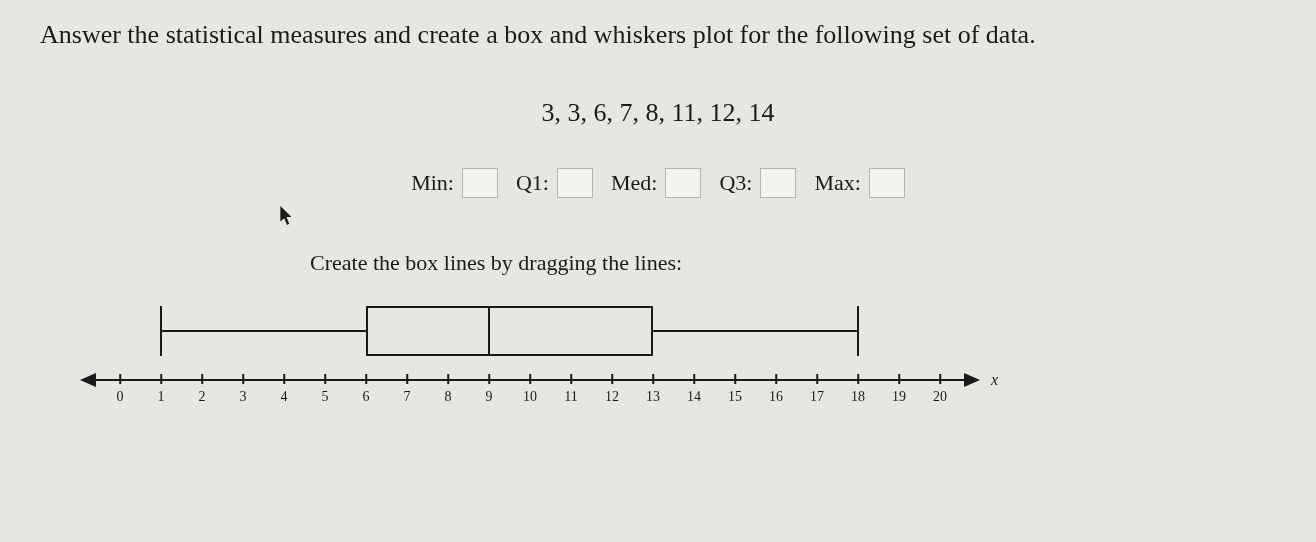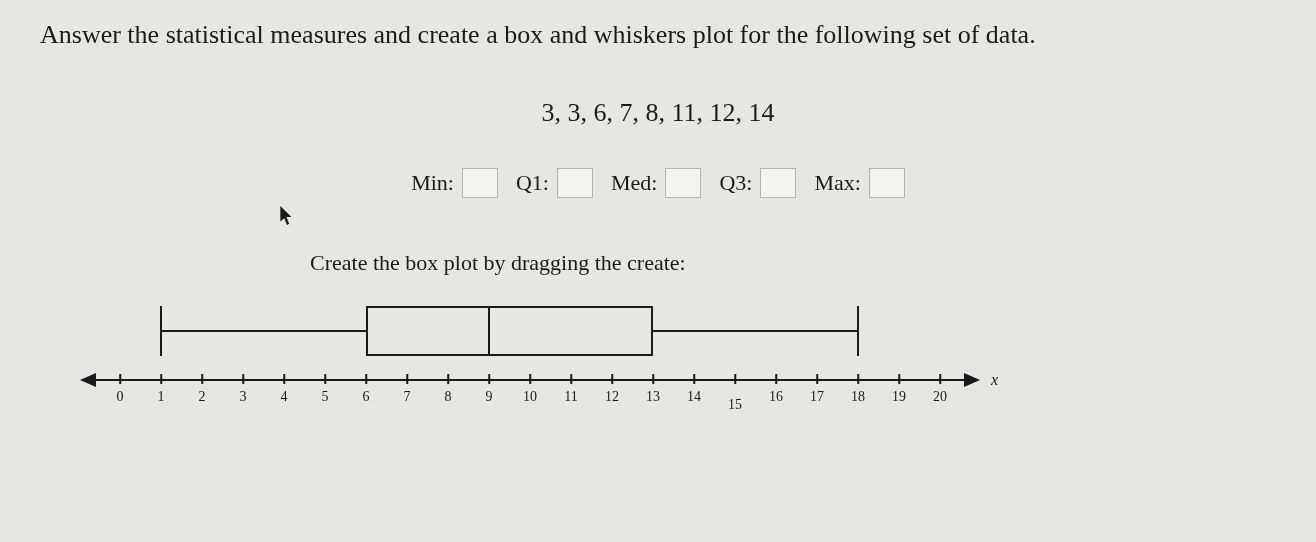--- a/index.html
+++ b/index.html
@@ -175,21 +175,21 @@
     <span class="input-box"></span>
   </div>
 </div>
 
 <div class="cursor">
   <svg viewBox="0 0 12 18">
       <path d="M0,0 L0,14 L3.5,11 L6,17 L8,16 L5.5,10 L10,10 Z" fill="#1a1a1a"></path>
     </svg>
 </div>
 
-<div class="instruction">Create the box plot by dragging the create:</div>
+<div class="instruction">Create the box lines by dragging the lines:</div>
 
 <div class="plot-area">
   <div class="boxplot" id="boxplot">
       <div class="whisker-line" style="left: 5%; width: 25%;"></div>
       <div class="whisker-line" style="left: 65%; width: 25%;"></div>
       <div class="whisker-cap" style="left: 5%;"></div>
       <div class="whisker-cap" style="left: 90%;"></div>
       <div class="box" style="left: 30%; width: 35%;"></div>
       <div class="median-line" style="left: 45%;"></div>
     </div>
@@ -222,21 +222,21 @@
       <div class="tick-label" style="left: 50%;">10</div>
       <div class="tick" style="left: 55%;"></div>
       <div class="tick-label" style="left: 55%;">11</div>
       <div class="tick" style="left: 60%;"></div>
       <div class="tick-label" style="left: 60%;">12</div>
       <div class="tick" style="left: 65%;"></div>
       <div class="tick-label" style="left: 65%;">13</div>
       <div class="tick" style="left: 70%;"></div>
       <div class="tick-label" style="left: 70%;">14</div>
       <div class="tick" style="left: 75%;"></div>
-      <div class="tick-label" style="left: 75%; margin-top: 8px;">15</div>
+      <div class="tick-label" style="left: 75%;">15</div>
       <div class="tick" style="left: 80%;"></div>
       <div class="tick-label" style="left: 80%;">16</div>
       <div class="tick" style="left: 85%;"></div>
       <div class="tick-label" style="left: 85%;">17</div>
       <div class="tick" style="left: 90%;"></div>
       <div class="tick-label" style="left: 90%;">18</div>
       <div class="tick" style="left: 95%;"></div>
       <div class="tick-label" style="left: 95%;">19</div>
       <div class="tick" style="left: 100%;"></div>
       <div class="tick-label" style="left: 100%;">20</div>

